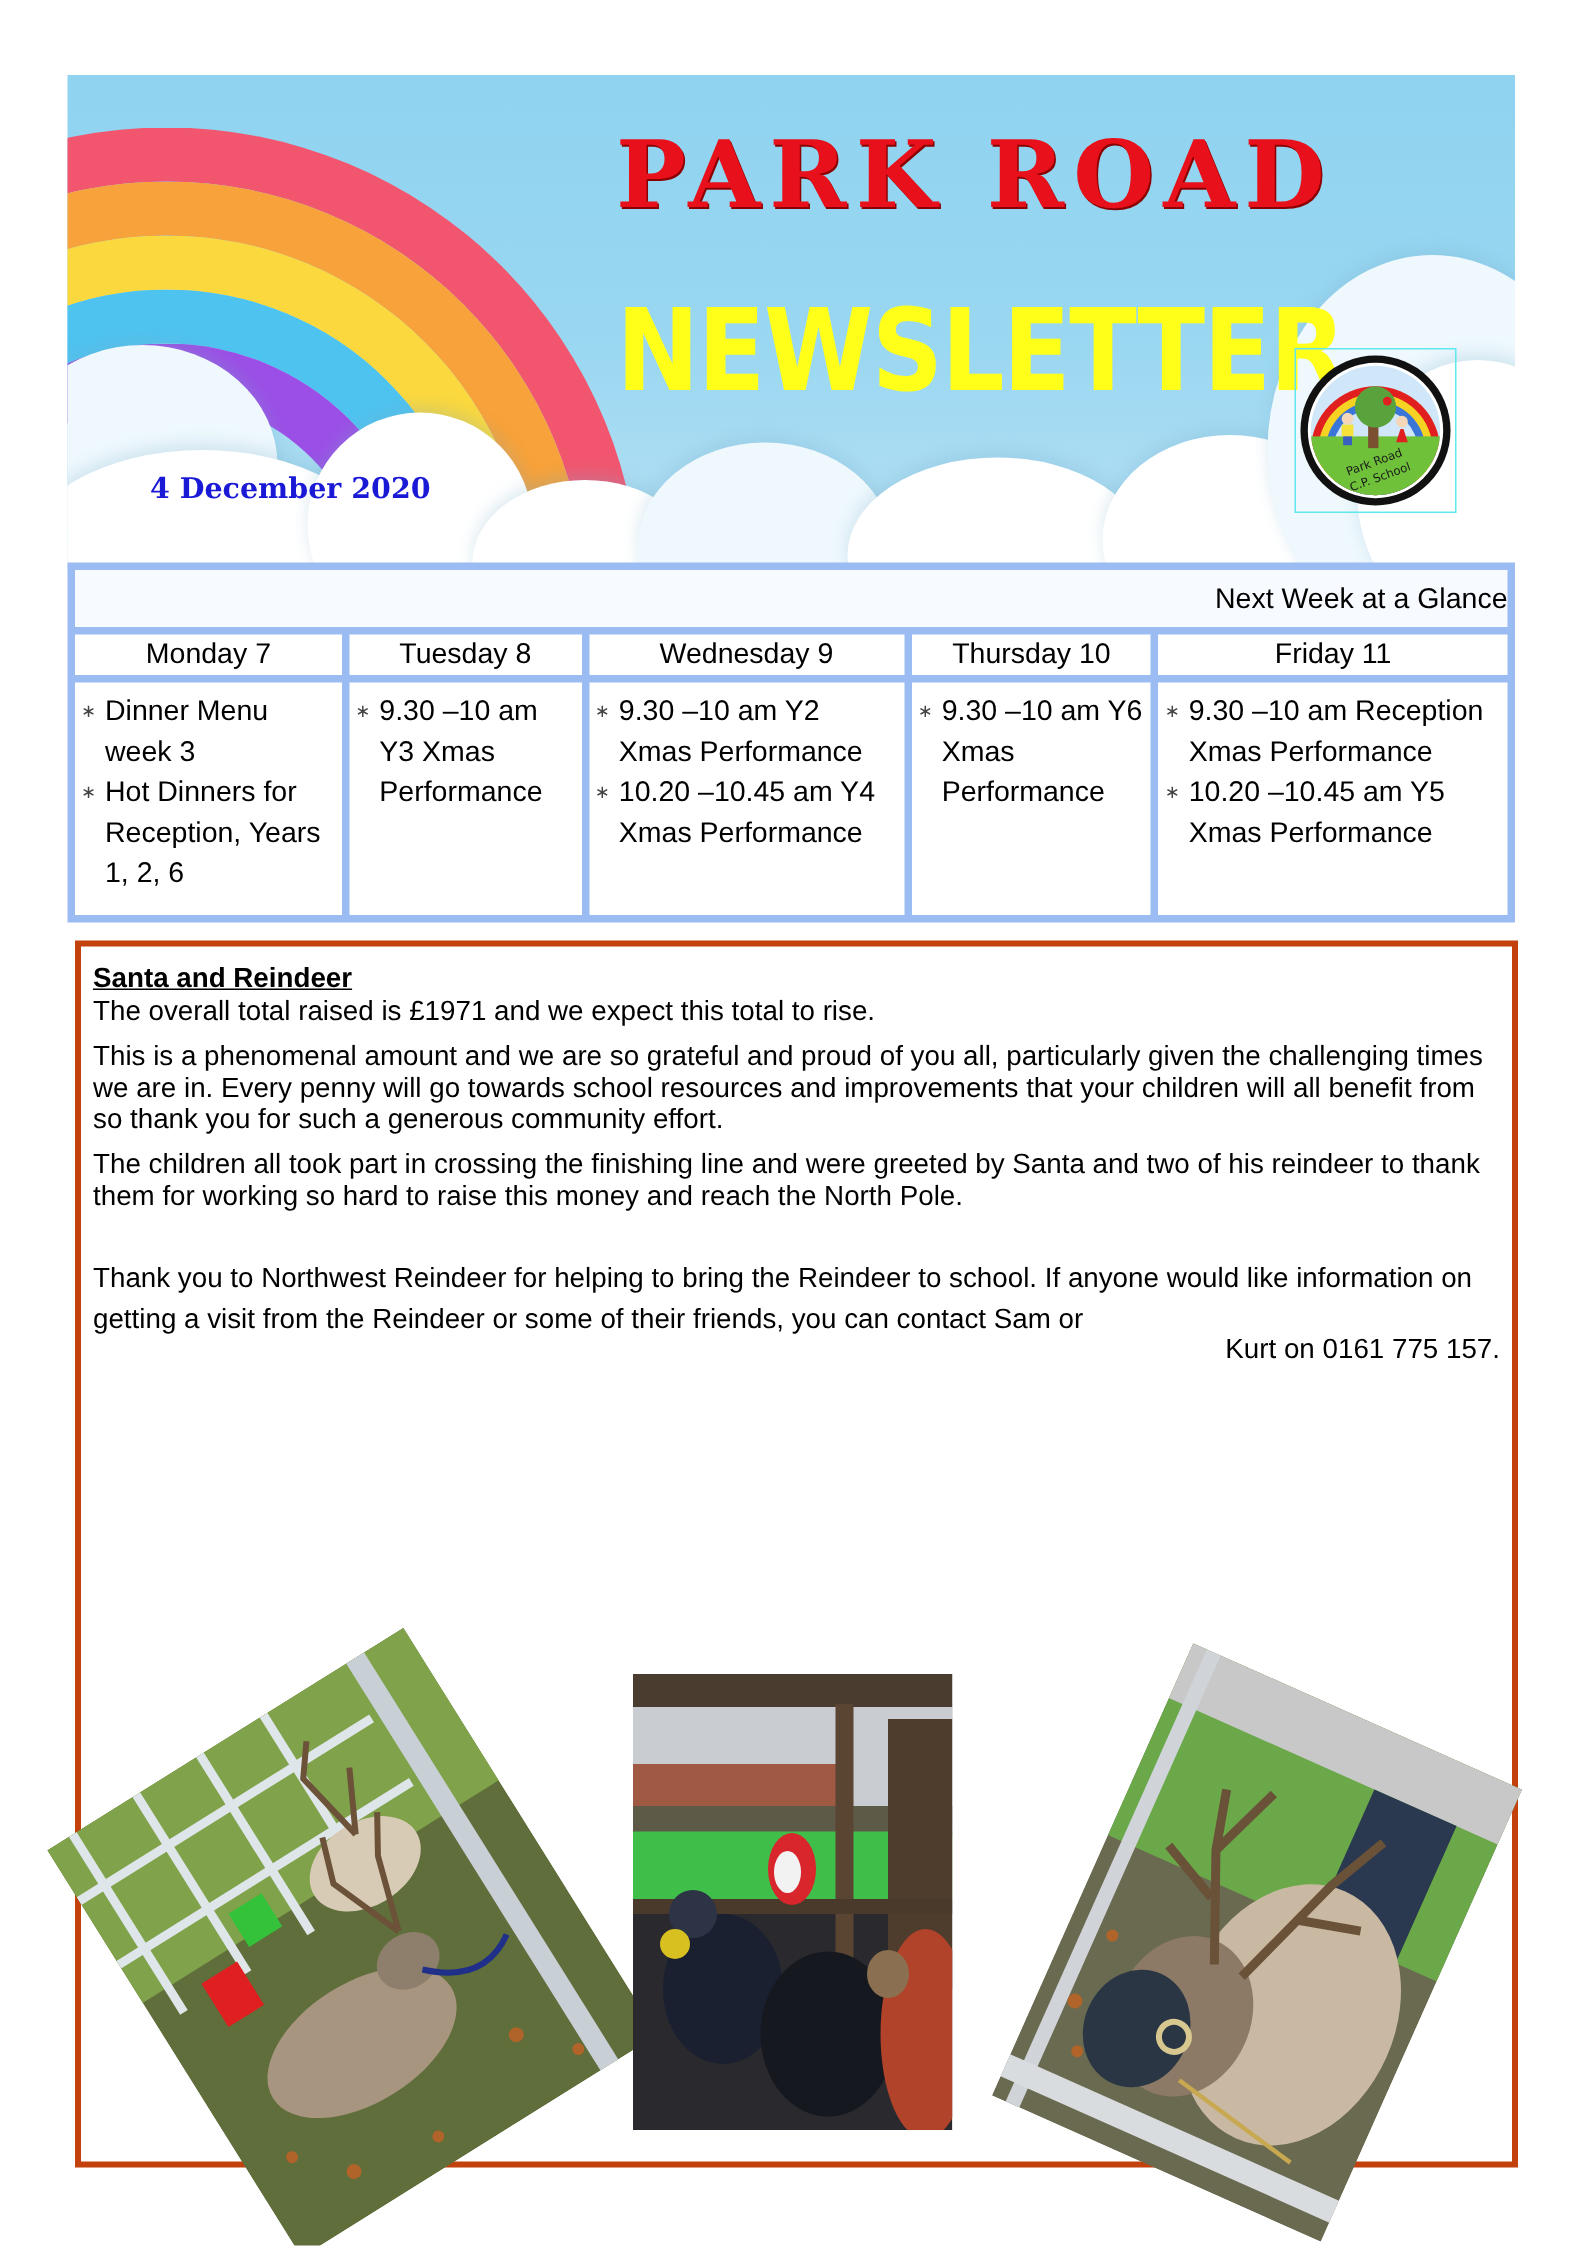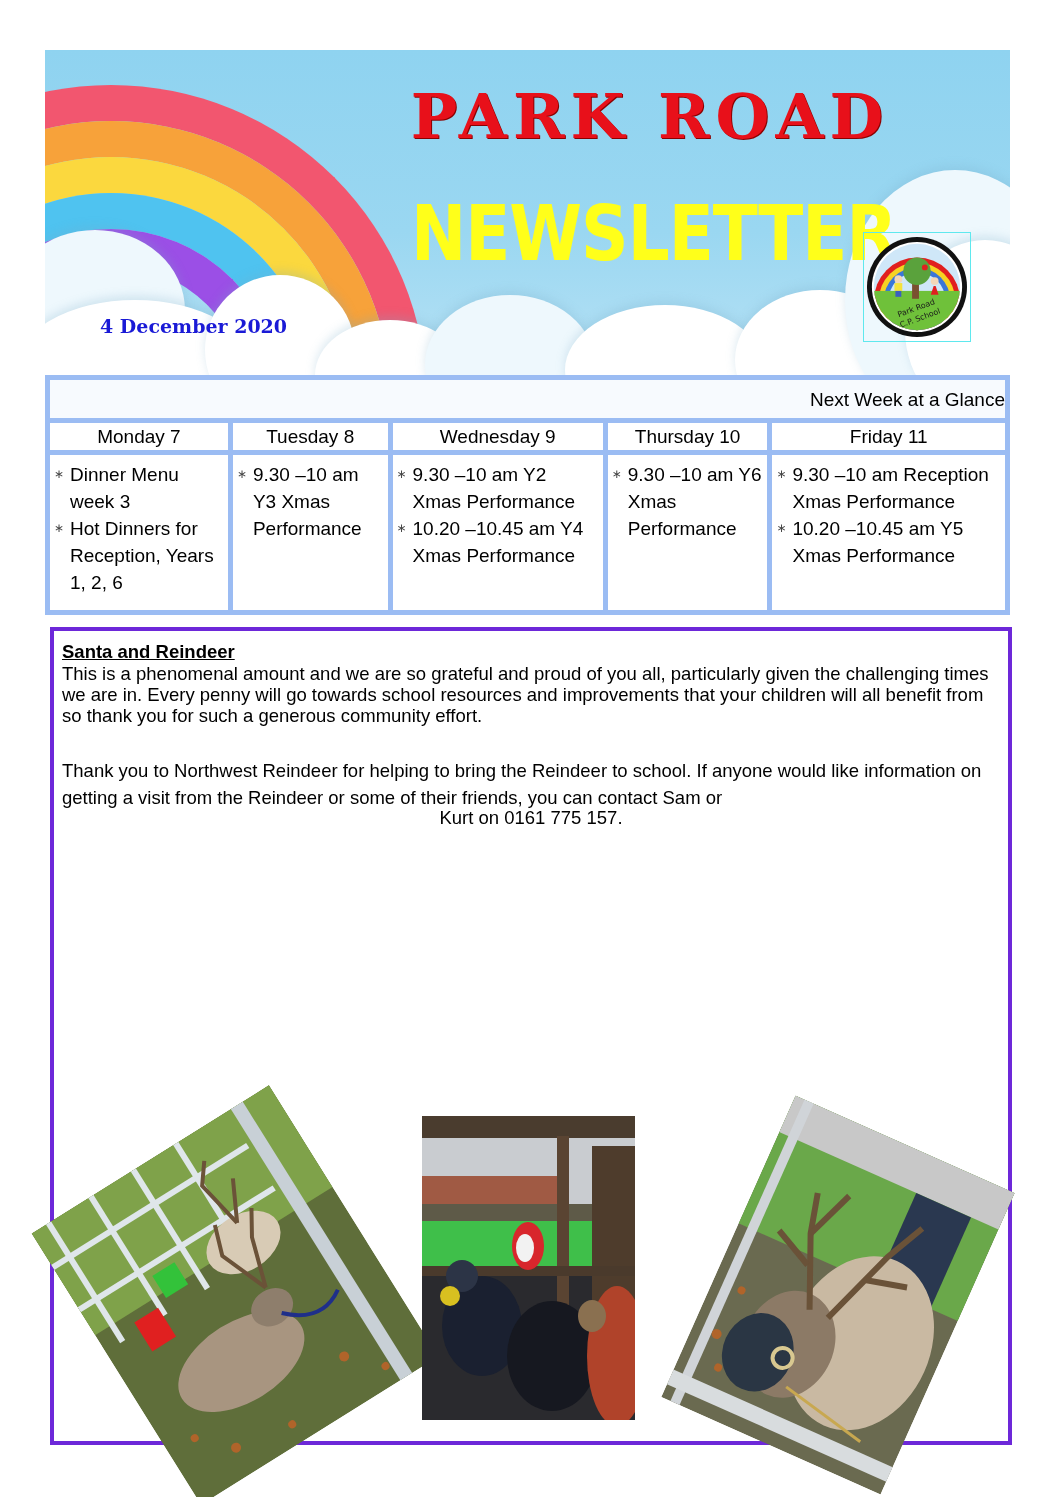--- a/index.html
+++ b/index.html
@@ -42,27 +42,27 @@
   .week .caption-cell { text-align: right; height: 38px; vertical-align: middle; background: rgba(255,255,255,0.92); }
   .week .day-cell { text-align: center; height: 24px; vertical-align: middle; }
   .week .items-cell { padding: 6px 4px 0 4px; }
   .week ul { list-style: none; margin: 0; padding: 0; }
   .week li { position: relative; padding-left: 16px; }
   .week li .bullet { position: absolute; left: 0; top: 0; font-size: 12px; color: #444; }
 
   
   .article {
     position: absolute; left: 50px; top: 627px; width: 954px; height: 810px;
-    border: 4px solid #6d28d9; background: #fff;
+    border: 4px solid #c2410c; background: #fff;
   }
   .article-inner { padding: 10px 8px 0 8px; font-size: 18.5px; line-height: 21px; }
   .article h2 { margin: 0; font-size: 18.5px; font-weight: bold; text-decoration: underline; line-height: 22px; }
   .article p { margin: 0 0 9px 0; }
   .article p.loose { line-height: 27px; }
-  .article p.center { text-align: center; margin-top: -4px; }
+  .article p.center { text-align: right; margin-top: -4px; }
   .spacer { height: 22px; }
 
   
   .photo { position: absolute; overflow: hidden; }
   .photo-1 { left: 95px; top: 1135px; width: 280px; height: 320px; transform: rotate(-32deg); }
   .photo-2 { left: 422px; top: 1116px; width: 213px; height: 304px; }
   .photo-3 { left: 718px; top: 1130px; width: 240px; height: 330px; transform: rotate(24deg); }
 </style>
 </head>
 <body>
@@ -169,21 +169,23 @@
         <li><span class="bullet">∗</span><span>10.20 –10.45 am Y5 Xmas Performance</span></li>
       </ul>
     </td>
   </tr>
 </tbody>
   </table>
 
 <div class="article">
   <div class="article-inner">
     <h2>Santa and Reindeer</h2>
+    <p>The overall total raised is £1971 and we expect this total to rise.</p>
     <p>This is a phenomenal amount and we are so grateful and proud of you all, particularly given the challenging times we are in. Every penny will go towards school resources and improvements that your children will all benefit from so thank you for such a generous community effort.</p>
+    <p>The children all took part  in crossing the finishing line and were greeted by Santa and two of his reindeer to thank them for working so hard to raise this money and reach the North Pole.</p>
     <div class="spacer"></div>
     <p class="loose" style="margin-bottom:0">Thank you to Northwest Reindeer for helping to bring the Reindeer to school.  If anyone would like information on getting a visit from the Reindeer or some of their friends, you can contact Sam or</p>
     <p class="center">Kurt on 0161 775 157.</p>
   </div>
 </div>
 
 <div class="photo photo-1">
   <svg width="280" height="320" viewBox="0 0 280 320">
     <rect width="280" height="320" fill="#5f6e3a"></rect>
     <rect width="280" height="120" fill="#7fa24a"></rect>

